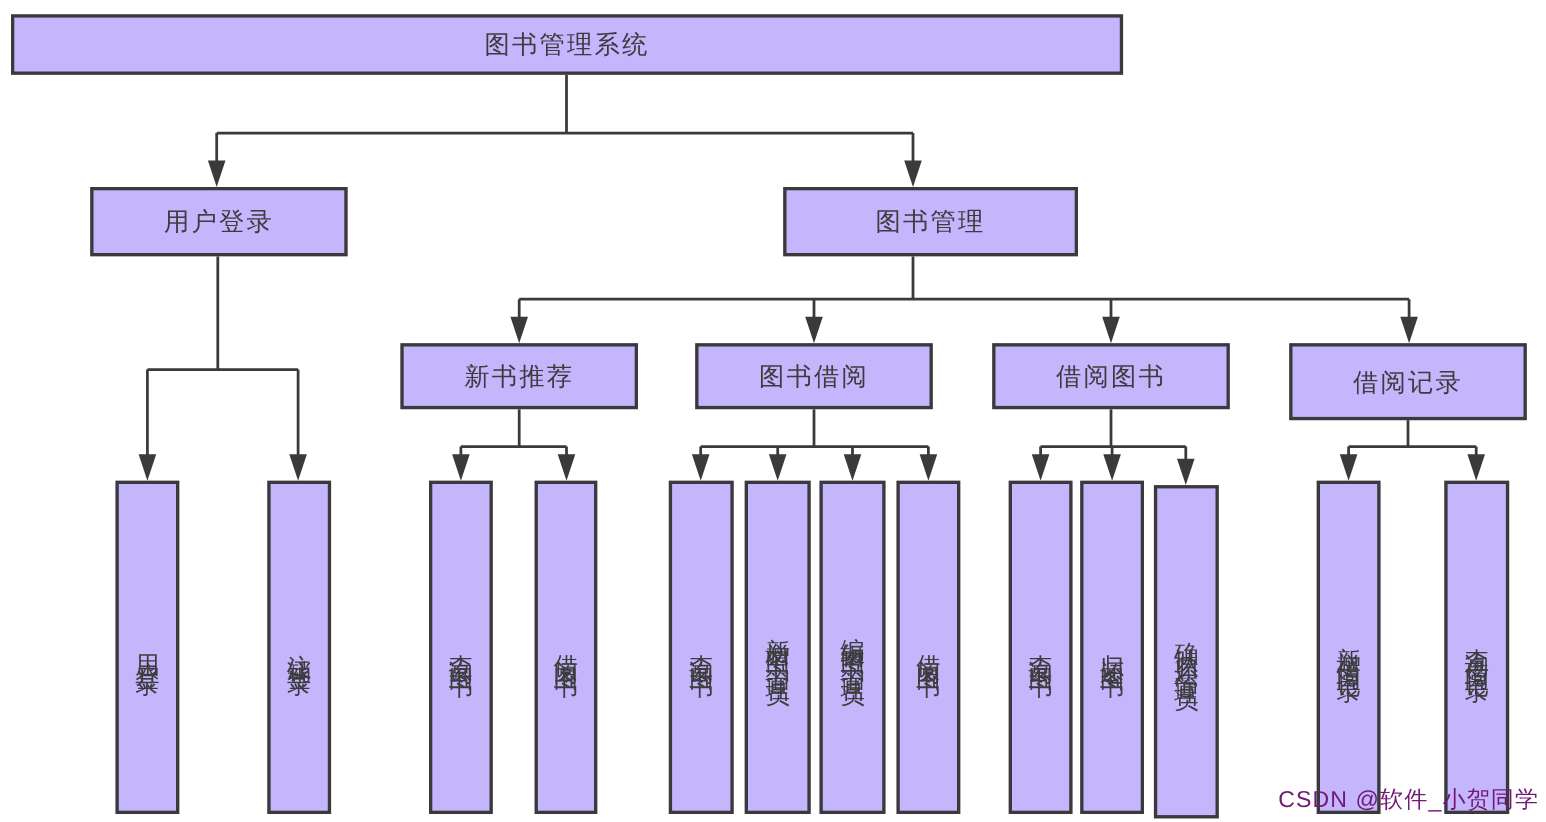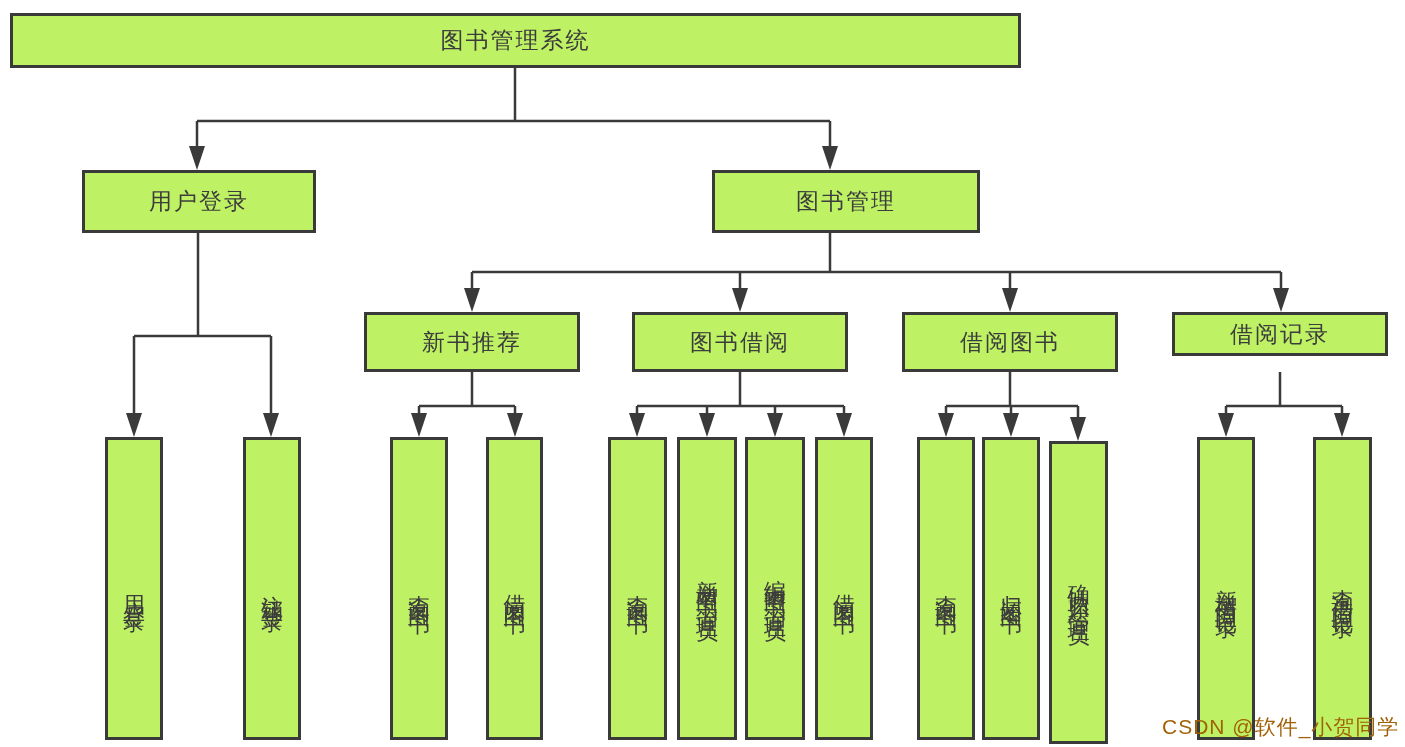--- a/index.html
+++ b/index.html
@@ -17,21 +17,21 @@
   }
   #wires {
     position: absolute;
     left: 0;
     top: 0;
     z-index: 1;
   }
   .node {
     position: absolute;
     box-sizing: border-box;
-    background: #bef264;
+    background: #c4b5fd;
     border: 3px solid #3a3a3a;
     display: flex;
     align-items: center;
     justify-content: center;
     color: #3c3c3c;
     z-index: 2;
   }
   .node.h span {
     font-size: 23px;
     letter-spacing: 2px;
@@ -42,21 +42,21 @@
     font-size: 22px;
     letter-spacing: 6px;
     line-height: 1;
   }
   .watermark {
     position: absolute;
     left: 1162px;
     top: 713px;
     font-size: 21px;
     letter-spacing: 1px;
-    color: #a16207;
+    color: #701a75;
     white-space: nowrap;
     z-index: 3;
   }
 </style>
 </head>
 <body>
 
 <div id="stage">
 
   <svg id="wires" width="1405" height="747" viewBox="0 0 1405 747">
@@ -103,21 +103,21 @@
 
   <div class="node h" style="left:632px;top:312px;width:216px;height:60px">
     <span>图书借阅</span>
   </div>
   <div class="node h" style="left:364px;top:312px;width:216px;height:60px">
     <span>新书推荐</span>
   </div>
   <div class="node h" style="left:902px;top:312px;width:216px;height:60px">
     <span>借阅图书</span>
   </div>
-  <div class="node h" style="left:1172px;top:312px;width:216px;height:44px">
+  <div class="node h" style="left:1172px;top:312px;width:216px;height:70px">
     <span>借阅记录</span>
   </div>
 
   <div class="node v" style="left:105px;top:437px;width:58px;height:303px">
     <span>用户登录</span>
   </div>
   <div class="node v" style="left:243px;top:437px;width:58px;height:303px">
     <span>注销登录</span>
   </div>
 

